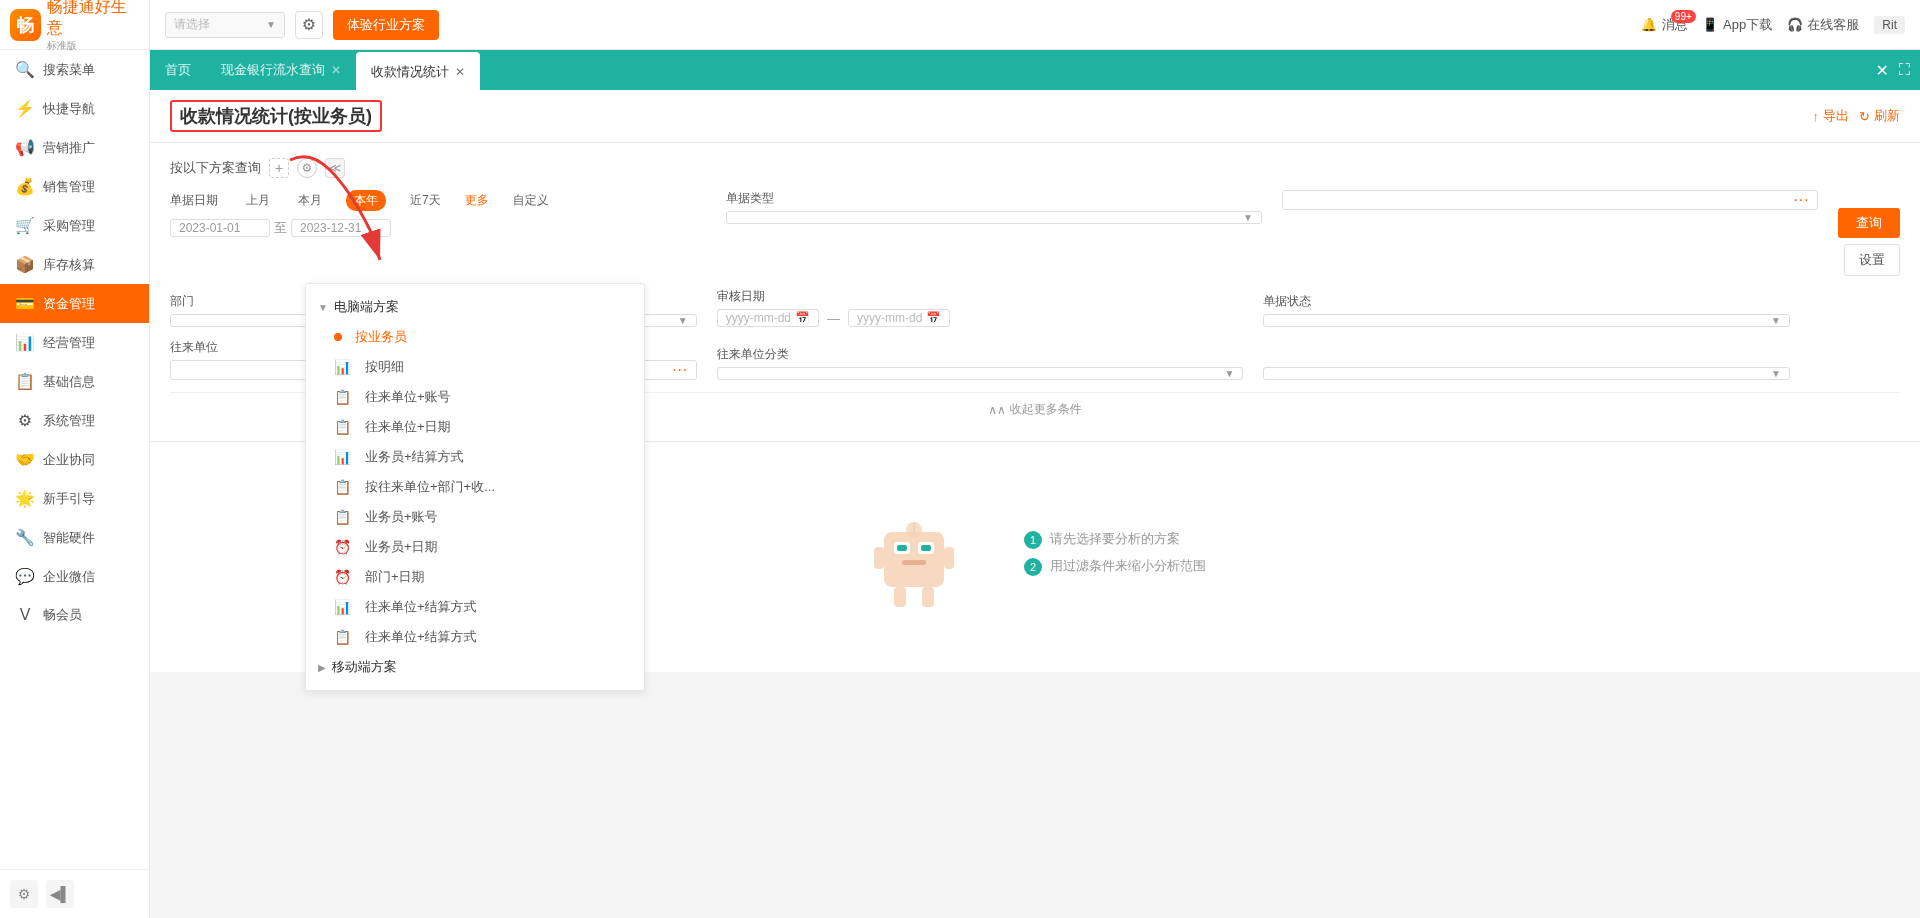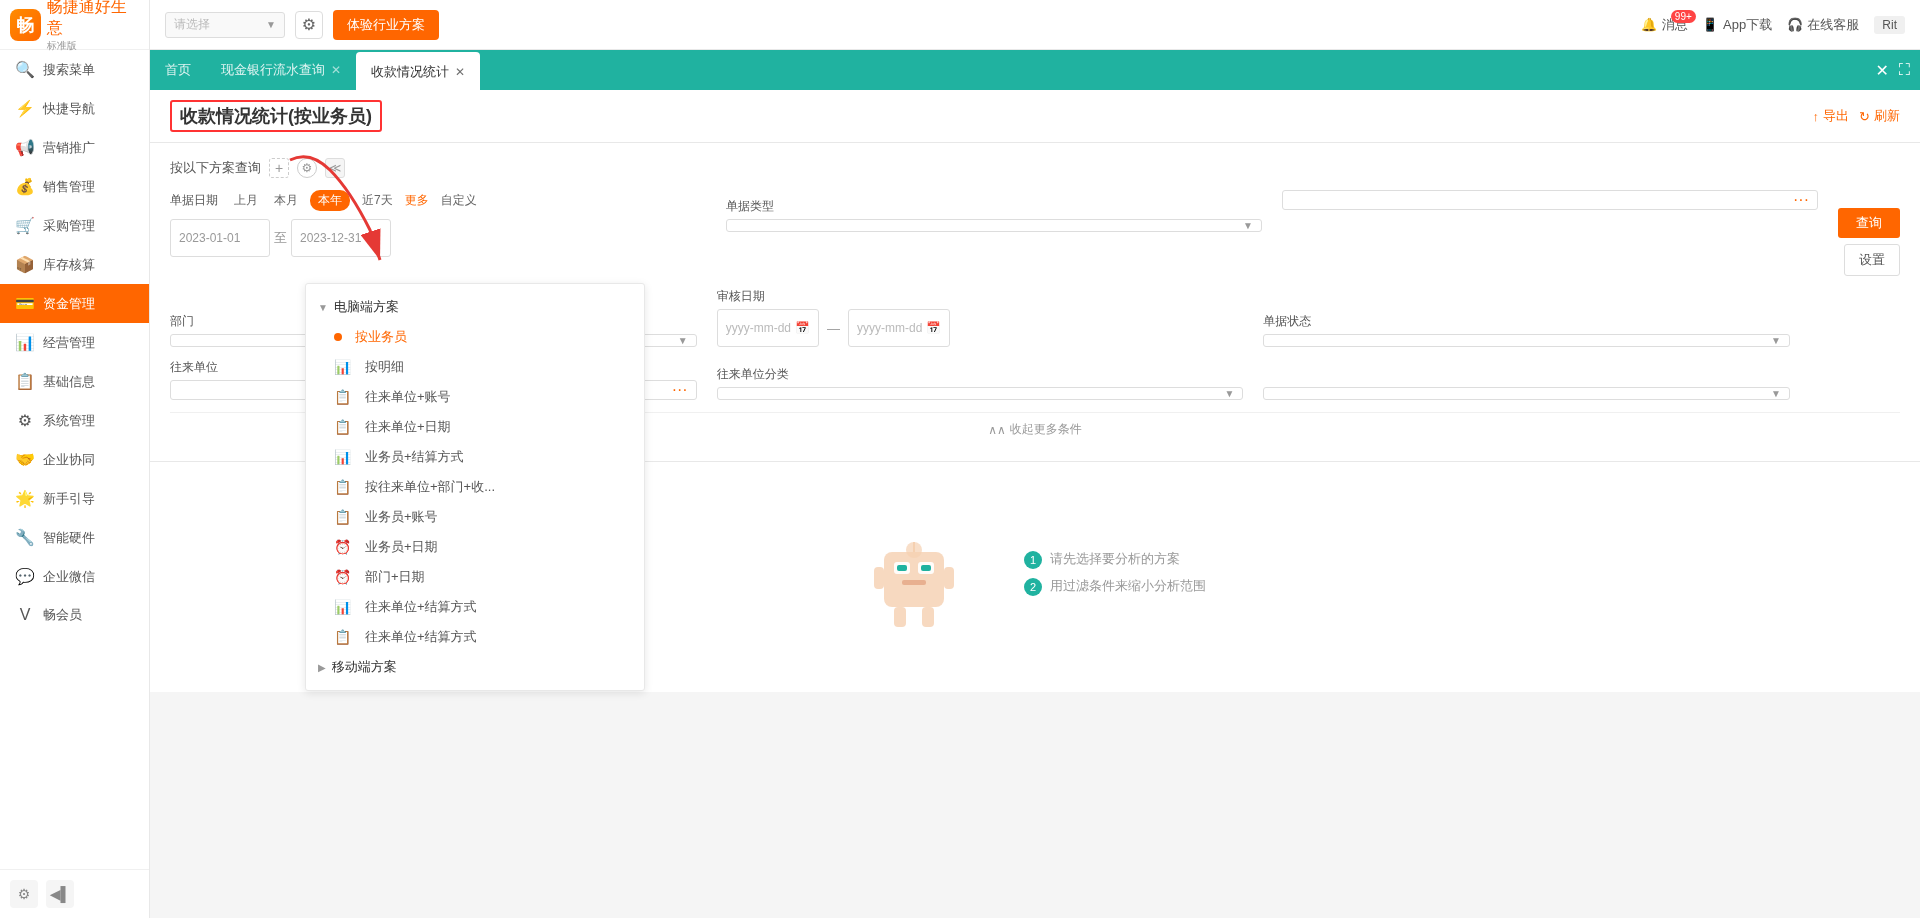--- a/index.html
+++ b/index.html
@@ -56,25 +56,25 @@
     
     .scheme-panel { background: #fff; width: 340px; position: absolute; top: 140px; left: 155px; border: 1px solid #e8e8e8; box-shadow: 0 2px 8px rgba(0,0,0,0.1); z-index: 100; padding: 8px 0; border-radius: 3px; }
     .scheme-section { }
     .scheme-section-header { display: flex; align-items: center; gap: 6px; padding: 6px 12px; font-size: 13px; color: #333; cursor: pointer; }
     .scheme-section-header .arrow { font-size: 10px; color: #999; }
     .scheme-item { display: flex; align-items: center; gap: 13px; padding: 6px 12px 6px 28px; font-size: 13px; color: #555; cursor: pointer; }
     .scheme-item.active { color: #ff6600; }
     .scheme-item-icon { font-size: 14px; color: #999; width: 18px; text-align: center; }
     .filter-input { flex: 1; height: 30px; border: 1px solid #ddd; border-radius: 3px; padding: 0 8px; font-size: 13px; color: #333; background: #fff; display: flex; align-items: center; justify-content: space-between; }
     .date-range { display: flex; align-items: center; gap: 4px; }
-    .date-input { height: 38px; border: 1px solid #ddd; border-radius: 3px; padding: 0 8px; font-size: 12px; color: #999; background: #fff; display: flex; align-items: center; min-width: 100px; }
+    .date-input { height: 18px; border: 1px solid #ddd; border-radius: 3px; padding: 0 8px; font-size: 12px; color: #999; background: #fff; display: flex; align-items: center; min-width: 100px; }
     .date-dash { color: #999; }
 
     
-    .date-tabs { display: flex; align-items: center; gap: 8px; margin-bottom: 4px; }
+    .date-tabs { display: flex; align-items: center; gap: 20px; margin-bottom: 4px; }
     .date-tab { font-size: 12px; color: #666; cursor: pointer; padding: 1px 4px; border-radius: 2px; }
     .date-tab.active { background: #ff6600; color: #fff; border-radius: 10px; padding: 2px 8px; }
     .date-more { color: #ff6600; font-size: 12px; cursor: pointer; }
 
     
     .query-btn { background: #ff6600; color: white; border: none; border-radius: 3px; padding: 6px 18px; font-size: 13px; cursor: pointer; }
     .set-btn { background: #fff; color: #555; border: 1px solid #ddd; border-radius: 3px; padding: 6px 14px; font-size: 13px; cursor: pointer; }
 
     .filter-actions { display: flex; flex-direction: column; gap: 6px; align-items: flex-end; }
 
@@ -325,21 +325,21 @@
                 <span>2023-01-01</span>
               </div>
               <span class="date-dash">至</span>
               <div class="date-input">
                 <span>2023-12-31</span>
               </div>
             </div>
           </div>
 
           <div style="display:flex;flex-direction:column;gap:4px;flex:1;">
-            <span style="font-size:12px;color:#555;margin-top:8px;">单据类型</span>
+            <span style="font-size:12px;color:#555;">单据类型</span>
             <div class="filter-input">
               <span style="color:#bbb;font-size:12px;"></span>
               <span class="dropdown-arrow">▼</span>
             </div>
           </div>
 
           <div style="display:flex;flex-direction:column;gap:4px;flex:1;">
             <div class="filter-input">
               <span style="color:#bbb;font-size:12px;"></span>
               <span style="color:#ff6600;font-size:16px;cursor:pointer;">···</span>

